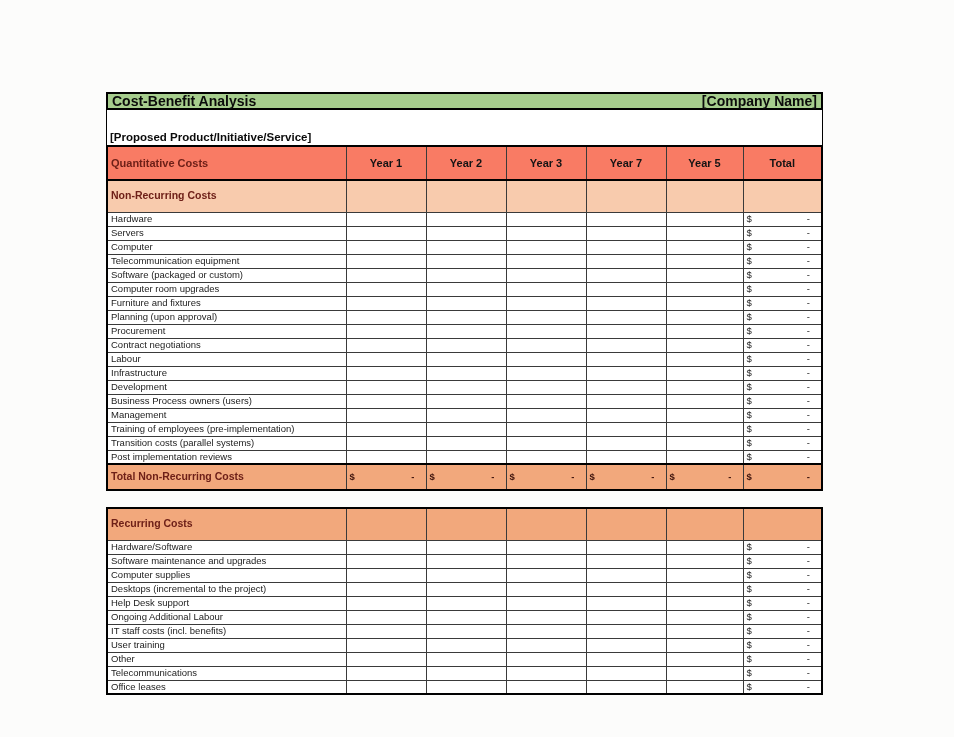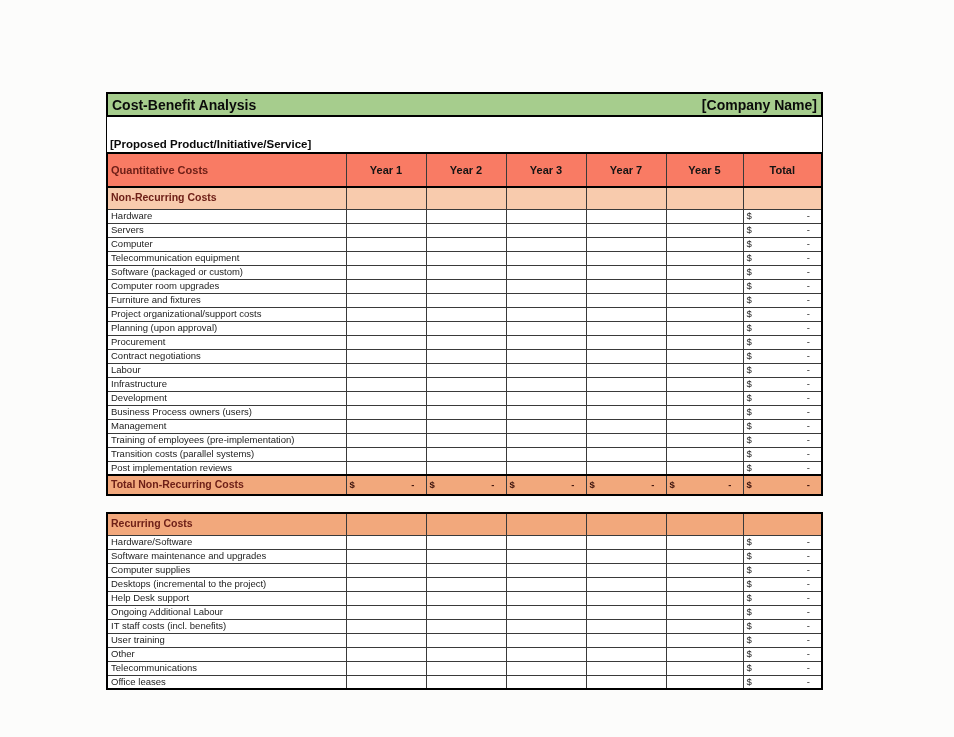--- a/index.html
+++ b/index.html
@@ -8,21 +8,21 @@
     width:954px; height:737px;
     background:#fcfcfb;
     font-family:"Liberation Sans", sans-serif;
     position:relative;
     overflow:hidden;
   }
   .sheet { position:absolute; left:106px; top:92px; width:717px; }
 
   
   .title-bar {
-    height:25px;
+    height:18px;
     background:var(--header-green);
     border:2px solid #000;
     display:flex; justify-content:space-between; align-items:center;
     padding:0 4px;
   }
   .title-bar .title, .title-bar .company {
     font-size:14px; font-weight:bold; color:#0b0b0b; white-space:nowrap;
   }
 
   
@@ -59,30 +59,30 @@
   .header-row td {
     background:var(--header-coral);
     font-weight:bold; font-size:11px; height:34px;
     text-align:center; color:#141414;
     border-bottom:2px solid #000;
   }
   .header-row td.label { text-align:left; color:var(--section-text); }
 
   .section-row td {
     background:var(--section-peach);
-    height:22px;
+    height:32px;
   }
   .section-row td.label {
     font-weight:bold; font-size:10.5px; color:var(--section-text);
   }
   .section-row-orange td { background:var(--section-orange);margin-left:30px; }
 
   .total-row td {
     background:var(--section-orange);
-    height:20px;
+    height:26px;
     border-top:2px solid #000; border-bottom:2px solid #000;
   }
   .total-row td.label {
     font-weight:bold; font-size:10.5px; color:var(--section-text);
   }
 
   .currency { display:flex; justify-content:space-between; align-items:center; }
   .currency .dash { padding-right:8px; }
   .total-row .currency { font-weight:bold; color:#3d130c; }
 
@@ -225,34 +225,20 @@
           <td></td>
           <td></td>
           <td>
             <div class="currency">
               <span class="sym">$</span>
               <span class="dash">-</span>
             </div>
           </td>
         </tr>
         <tr>
-          <td class="label">Project organizational/support costs</td>
-          <td></td>
-          <td></td>
-          <td></td>
-          <td></td>
-          <td></td>
-          <td>
-            <div class="currency">
-              <span class="sym">$</span>
-              <span class="dash">-</span>
-            </div>
-          </td>
-        </tr>
-        <tr>
           <td class="label">Planning (upon approval)</td>
           <td></td>
           <td></td>
           <td></td>
           <td></td>
           <td></td>
           <td>
             <div class="currency">
               <span class="sym">$</span>
               <span class="dash">-</span>

